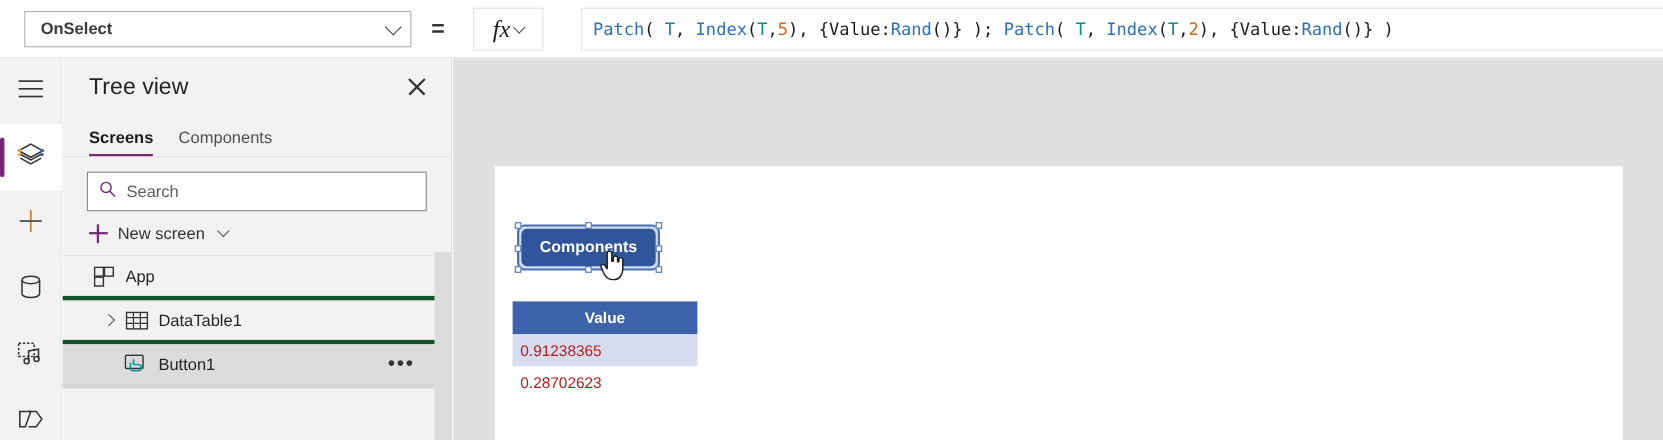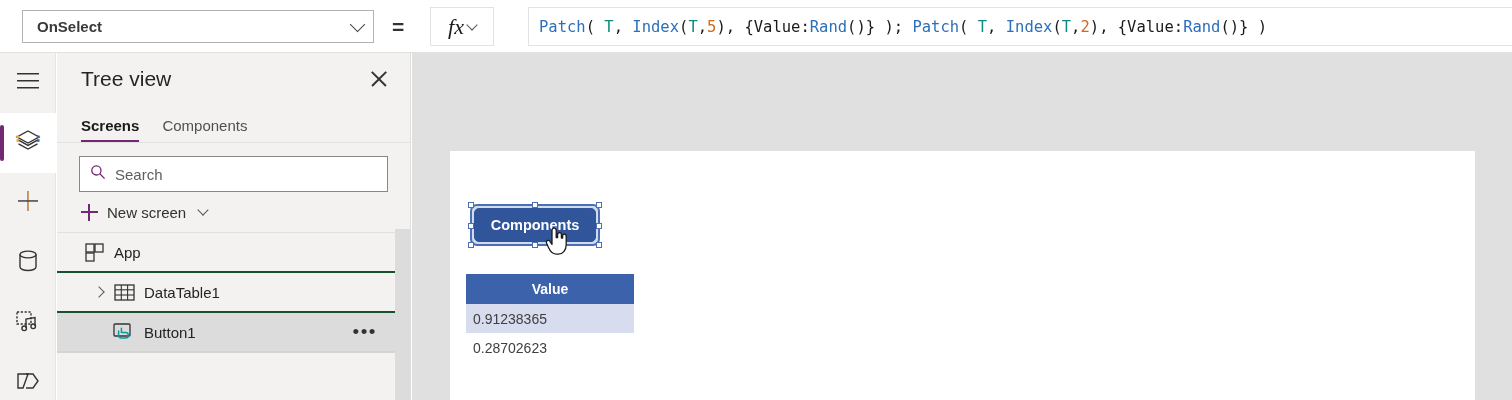--- a/index.html
+++ b/index.html
@@ -188,21 +188,21 @@
     border-right: 1.4px solid #555;
     border-bottom: 1.4px solid #555;
     transform: rotate(45deg);
     margin-bottom: 4px; margin-left: 4px;
   }
 
   .tree-rows { border-top: 1px solid #e1e0df; }
   .trow {
     height: 40px;
     display: flex; align-items: center;
-    border-bottom: 2px solid #14532d;
+    border-bottom: 4px solid #14532d;
     cursor: pointer;
     position: relative;
   }
   .trow.selected { background: #dcdcdc; border-bottom-color: #d4d4d4; }
   .trow-label { font-size: 15px; color: #252423; }
   .twist {
     width: 22px; display: flex; align-items: center; justify-content: center;
   }
   .twist-chev {
     width: 8px; height: 8px;
@@ -270,21 +270,21 @@
   }
   .dt-head-label { font-size: 14px; font-weight: 700; color: #ffffff; }
   .dt-row {
     height: 29px;
     display: flex; align-items: center;
     padding-left: 7px;
     background: #ffffff;
     cursor: pointer;
   }
   .dt-row.selected { background: #d7dcee; }
-  .dt-cell { font-size: 14px; color: #404040; }
+  .dt-cell { font-size: 14px; color: #b91c1c; }
 
   .cursor-hand {
     position: absolute; left: 545px; top: 225px;
     width: 24px; height: 30px;
     pointer-events: none;
   }
 </style>
 </head>
 <body>
 

